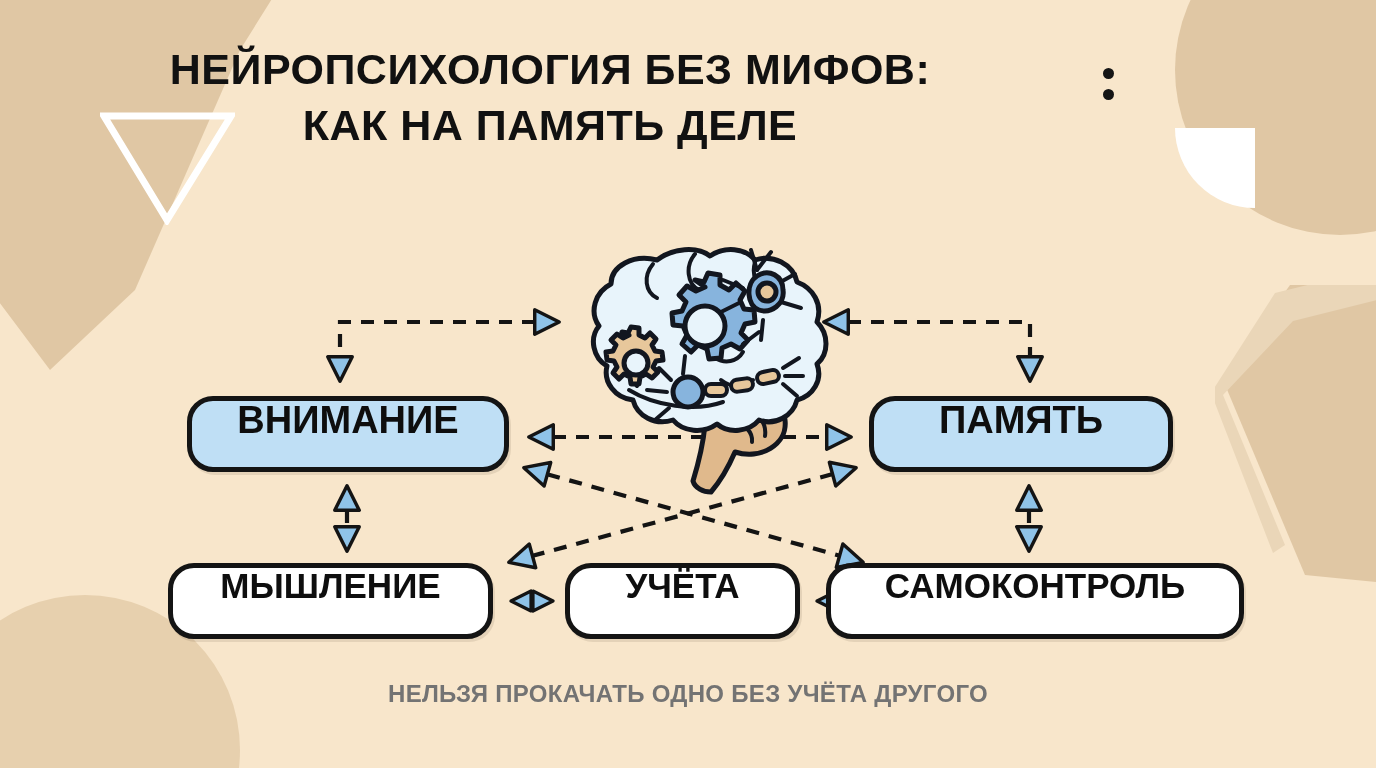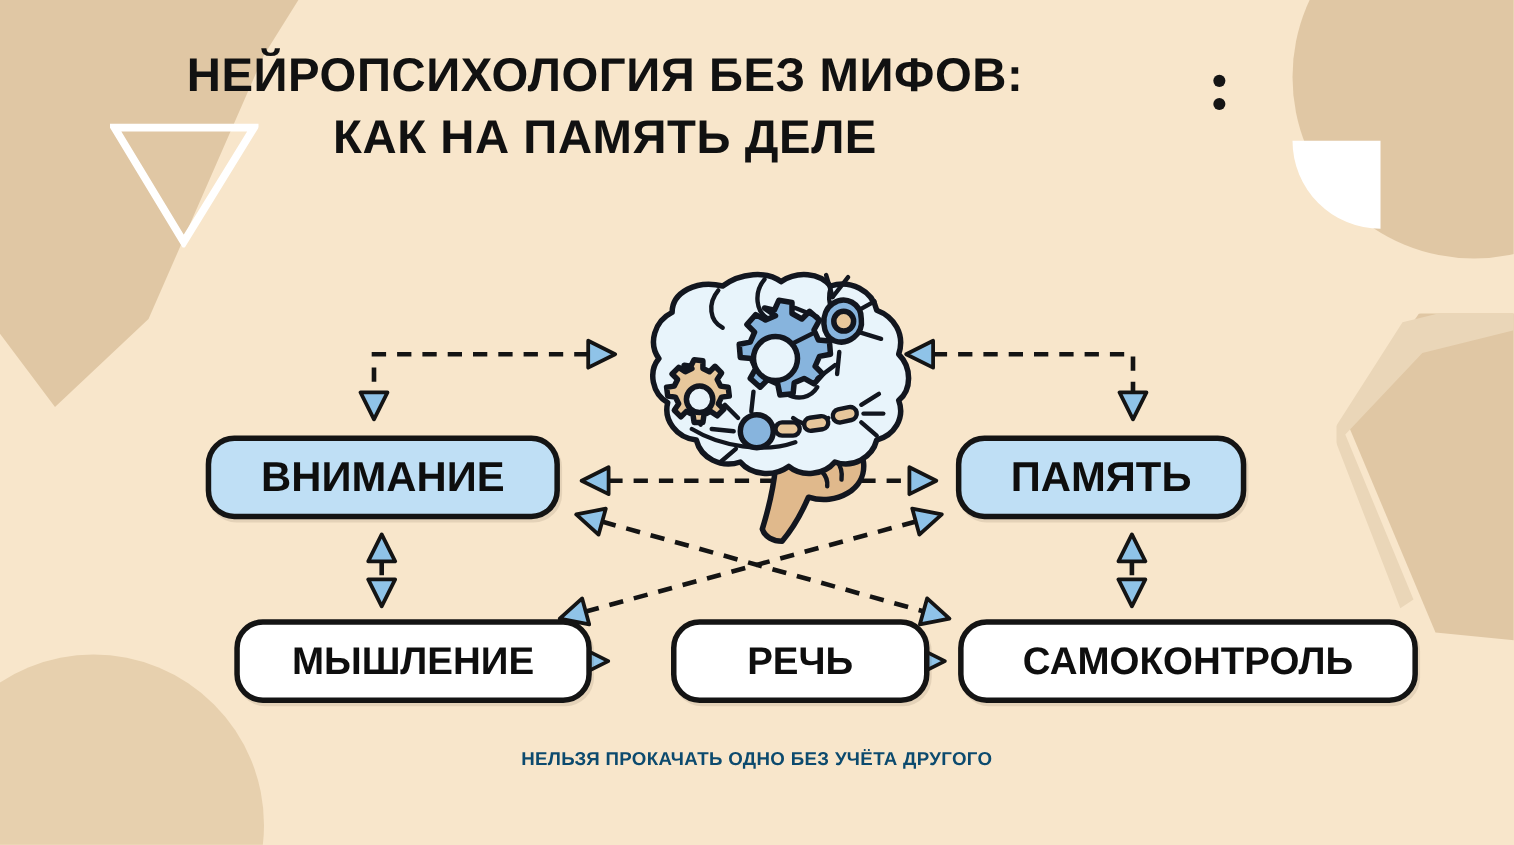--- a/index.html
+++ b/index.html
@@ -26,37 +26,37 @@
   #headline{
     position:absolute;left:0;top:42px;width:1100px;text-align:center;
     color:#111111;font-weight:bold;font-size:43px;line-height:1.30;
     letter-spacing:0.5px;
   }
   #headline .l{display:block;white-space:nowrap;}
 
   
   #footer-caption{
     position:absolute;left:0;top:680px;width:1376px;text-align:center;
-    color:#0c4a6e;font-weight:bold;font-size:17px;letter-spacing:0.3px;
+    color:#737373;font-weight:bold;font-size:24px;letter-spacing:0.3px;
   }
 
   
   .node{
-    position:absolute;display:flex;align-items:center;justify-content:center;
+    position:absolute;display:flex;align-items:flex-start;justify-content:center;
     border:5px solid #141414;border-radius:26px;
     box-sizing:border-box;
     font-weight:bold;color:#0e0e0e;
     box-shadow:2px 3px 0 rgba(60,40,20,0.10);
   }
   .node .lbl{white-space:nowrap;line-height:1;}
   .node.blue{background:#bfdff5;}
-  .node.white{background:#ffffff;margin-left:45px;}
+  .node.white{background:#ffffff;}
 
   #node-attention{left:187px;top:396px;width:322px;height:76px;font-size:38px;}
-  #node-memory  {left:869px;top:396px;width:264px;height:76px;font-size:38px;}
+  #node-memory  {left:869px;top:396px;width:304px;height:76px;font-size:38px;}
   #node-thinking{left:168px;top:563px;width:325px;height:76px;font-size:35px;}
   #node-speech  {left:565px;top:563px;width:235px;height:76px;font-size:35px;}
   #node-control {left:826px;top:563px;width:418px;height:76px;font-size:35px;}
 
   
   #brain{position:absolute;left:545px;top:240px;width:295px;height:255px;}
 
   
   #arrows{position:absolute;left:0;top:0;width:1376px;height:768px;}
 </style>
@@ -198,21 +198,21 @@
   <div class="node blue" id="node-attention">
     <span class="lbl">ВНИМАНИЕ</span>
   </div>
   <div class="node blue" id="node-memory">
     <span class="lbl">ПАМЯТЬ</span>
   </div>
   <div class="node white" id="node-thinking">
     <span class="lbl">МЫШЛЕНИЕ</span>
   </div>
   <div class="node white" id="node-speech">
-    <span class="lbl">РЕЧЬ</span>
+    <span class="lbl">УЧЁТА</span>
   </div>
   <div class="node white" id="node-control">
     <span class="lbl">САМОКОНТРОЛЬ</span>
   </div>
 
   <div id="footer-caption">НЕЛЬЗЯ ПРОКАЧАТЬ ОДНО БЕЗ УЧЁТА ДРУГОГО</div>
 
 </div>
 
 </body></html>

